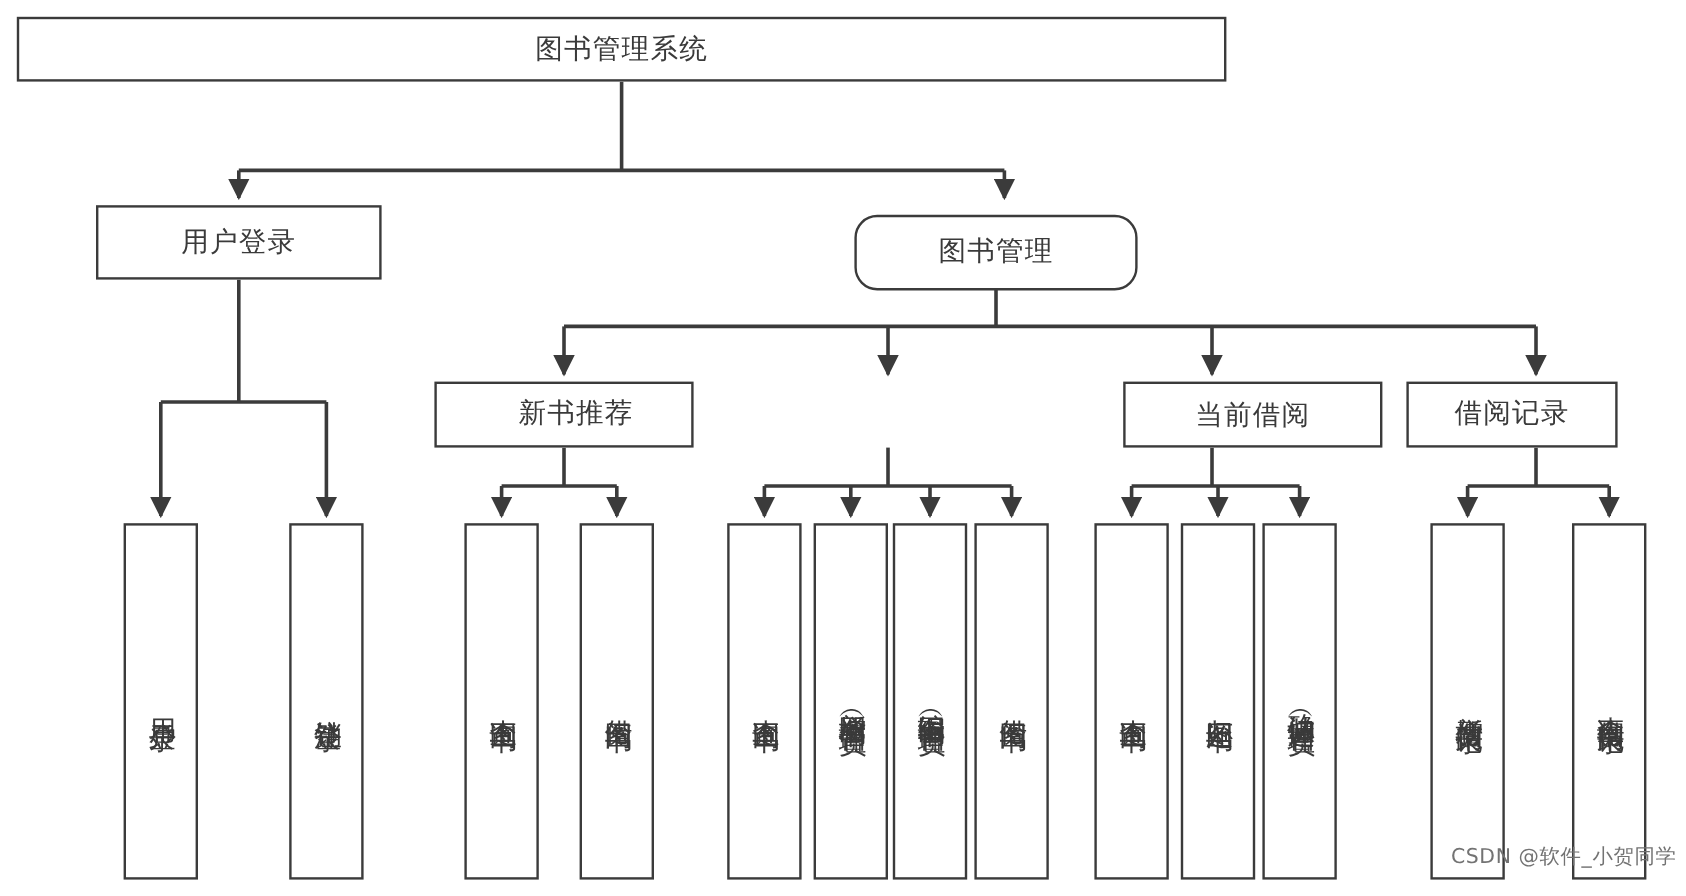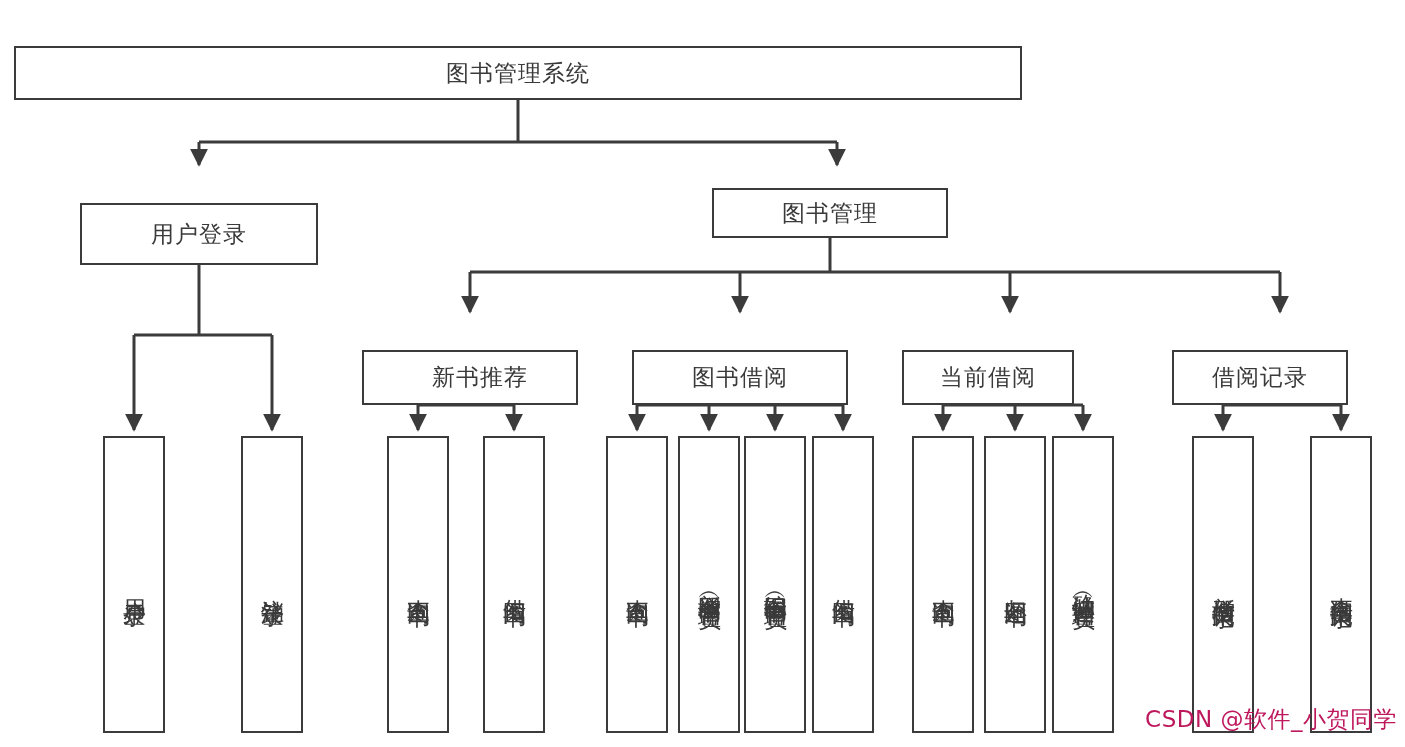--- a/index.html
+++ b/index.html
@@ -31,39 +31,38 @@
     border: 2px solid #3b3b3b;
     display: flex;
     align-items: center;
     justify-content: center;
     color: #3a3a3a;
   }
   .node.h-label {
     font-size: 23px;
     letter-spacing: 1px;
     line-height: 1;
-    margin-top: 32px;
   }
   .node.v-label {
     font-size: 23px;
   }
   .node .vtext {
     writing-mode: vertical-rl;
     text-orientation: upright;
     line-height: 1.12;
     letter-spacing: 2px;
     white-space: nowrap;
     text-align: center;
   }
   .watermark {
     position: absolute;
     right: 8px;
-    bottom: 12px;
-    font-size: 23px;
-    color: #be185d;
+    bottom: 22px;
+    font-size: 17px;
+    color: #737373;
     white-space: nowrap;
     letter-spacing: 0.5px;
   }
 </style>
 </head>
 <body>
 
 <div id="diagram-root">
 
   <svg class="connectors" viewBox="0 0 1405 747" xmlns="http://www.w3.org/2000/svg">
@@ -116,31 +115,28 @@
     </g>
   </svg>
 
   <div class="node h-label" style="left:14px; top:14px; width:1008px; height:54px;">
     <span>图书管理系统</span>
   </div>
 
   <div class="node h-label" style="left:80px; top:171px; width:238px; height:62px;">
     <span>用户登录</span>
   </div>
-  <div class="node h-label" style="left:712px; top:156px; width:236px; height:50px;">
+  <div class="node h-label" style="left:712px; top:179px; width:236px; height:63px;border-radius:19px;">
     <span>图书管理</span>
   </div>
 
   <div class="node h-label" style="left:362px; top:318px; width:216px; height:55px;padding-left:20px;">
     <span>新书推荐</span>
   </div>
-  <div class="node h-label" style="left:632px; top:318px; width:216px; height:55px;">
-    <span>图书借阅</span>
-  </div>
-  <div class="node h-label" style="left:902px; top:318px; width:172px; height:55px;font-family:Liberation Serif, serif;">
+  <div class="node h-label" style="left:936px; top:318px; width:216px; height:55px;font-family:Liberation Serif, serif;">
     <span>当前借阅</span>
   </div>
   <div class="node h-label" style="left:1172px; top:318px; width:176px; height:55px;">
     <span>借阅记录</span>
   </div>
 
   <div class="node v-label" style="left:103px; top:436px; width:62px; height:297px;">
     <span class="vtext">用户登录</span>
   </div>
   <div class="node v-label" style="left:241px; top:436px; width:62px; height:297px;">

